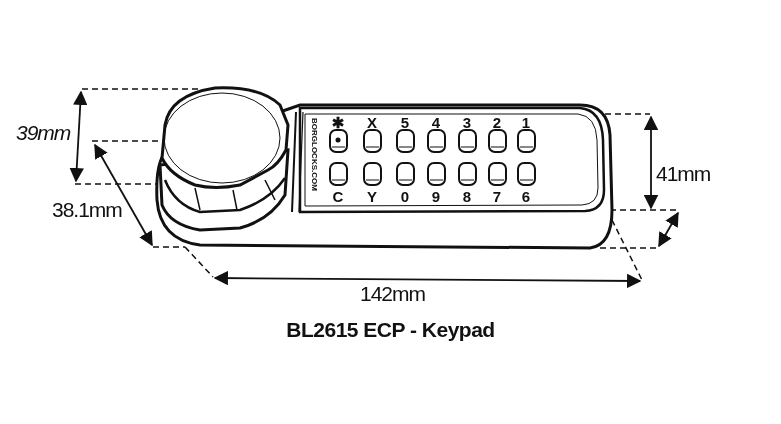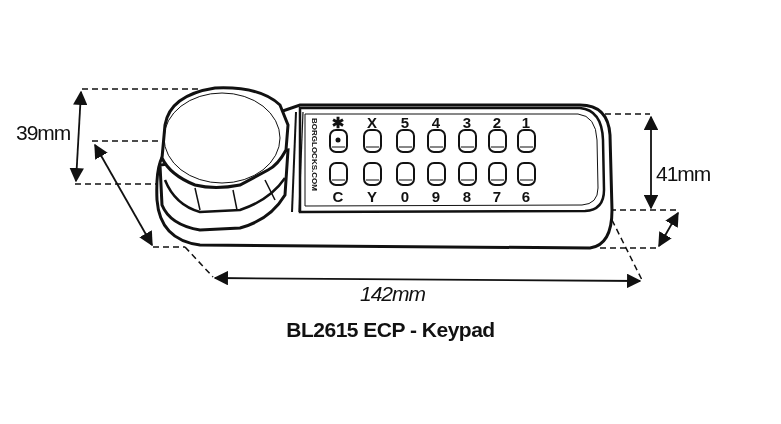--- a/index.html
+++ b/index.html
@@ -111,18 +111,19 @@
       <path d="M165,180 Q175,205 200,212 L240,210 Q270,200 285,178" stroke-width="2.5" fill="none"></path>
       <line x1="195" y1="188" x2="200" y2="210" stroke-width="1.5"></line>
       <line x1="233" y1="190" x2="237" y2="210" stroke-width="1.5"></line>
       <line x1="265" y1="180" x2="275" y2="200" stroke-width="1.5"></line>
       <path d="M165,125 Q170,95 215,88 Q260,86 280,105 L288,125 L286,150 Q278,165 268,170 L240,185 Q215,190 195,185 Q170,175 162,158 Z" stroke-width="3"></path>
       <ellipse cx="222" cy="138" rx="58" ry="45" stroke-width="1" fill="none"></ellipse>
     </g>
   </svg>
 
   
-  <div class="dim-label" style="left:16px; top:121px;">39mm</div>
-  <div class="dim-label" style="left:360px; top:282px;font-style:italic;">142mm</div>
+  <div class="dim-label" style="left:16px; top:121px;font-style:italic;">39mm</div>
+  <div class="dim-label" style="left:52px; top:198px;">38.1mm</div>
+  <div class="dim-label" style="left:360px; top:282px;">142mm</div>
   <div class="dim-label" style="left:656px; top:162px;">41mm</div>
 
   <div class="caption">BL2615 ECP - Keypad</div>
 </div>
 
 </body></html>

